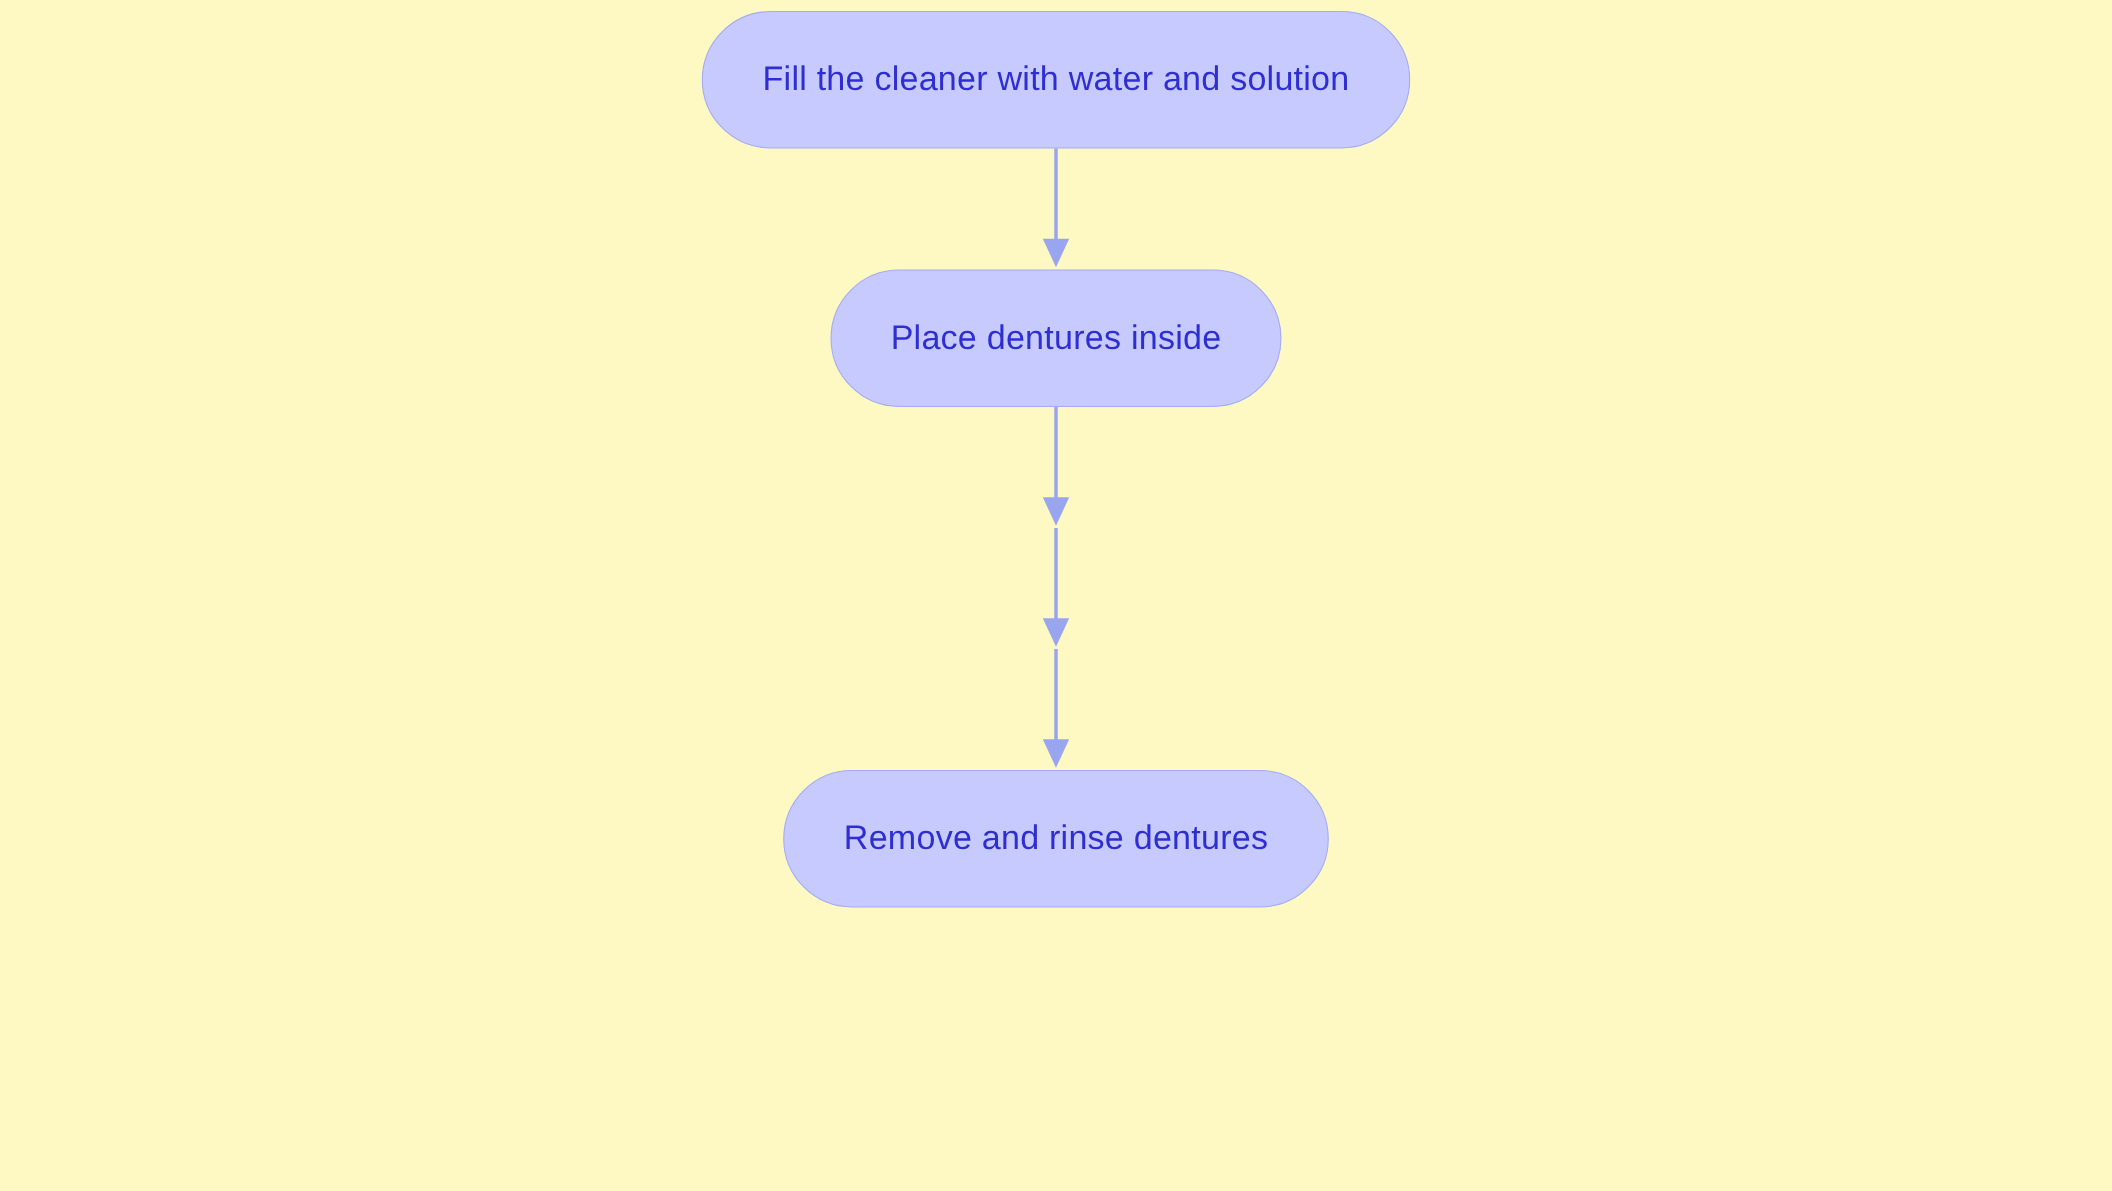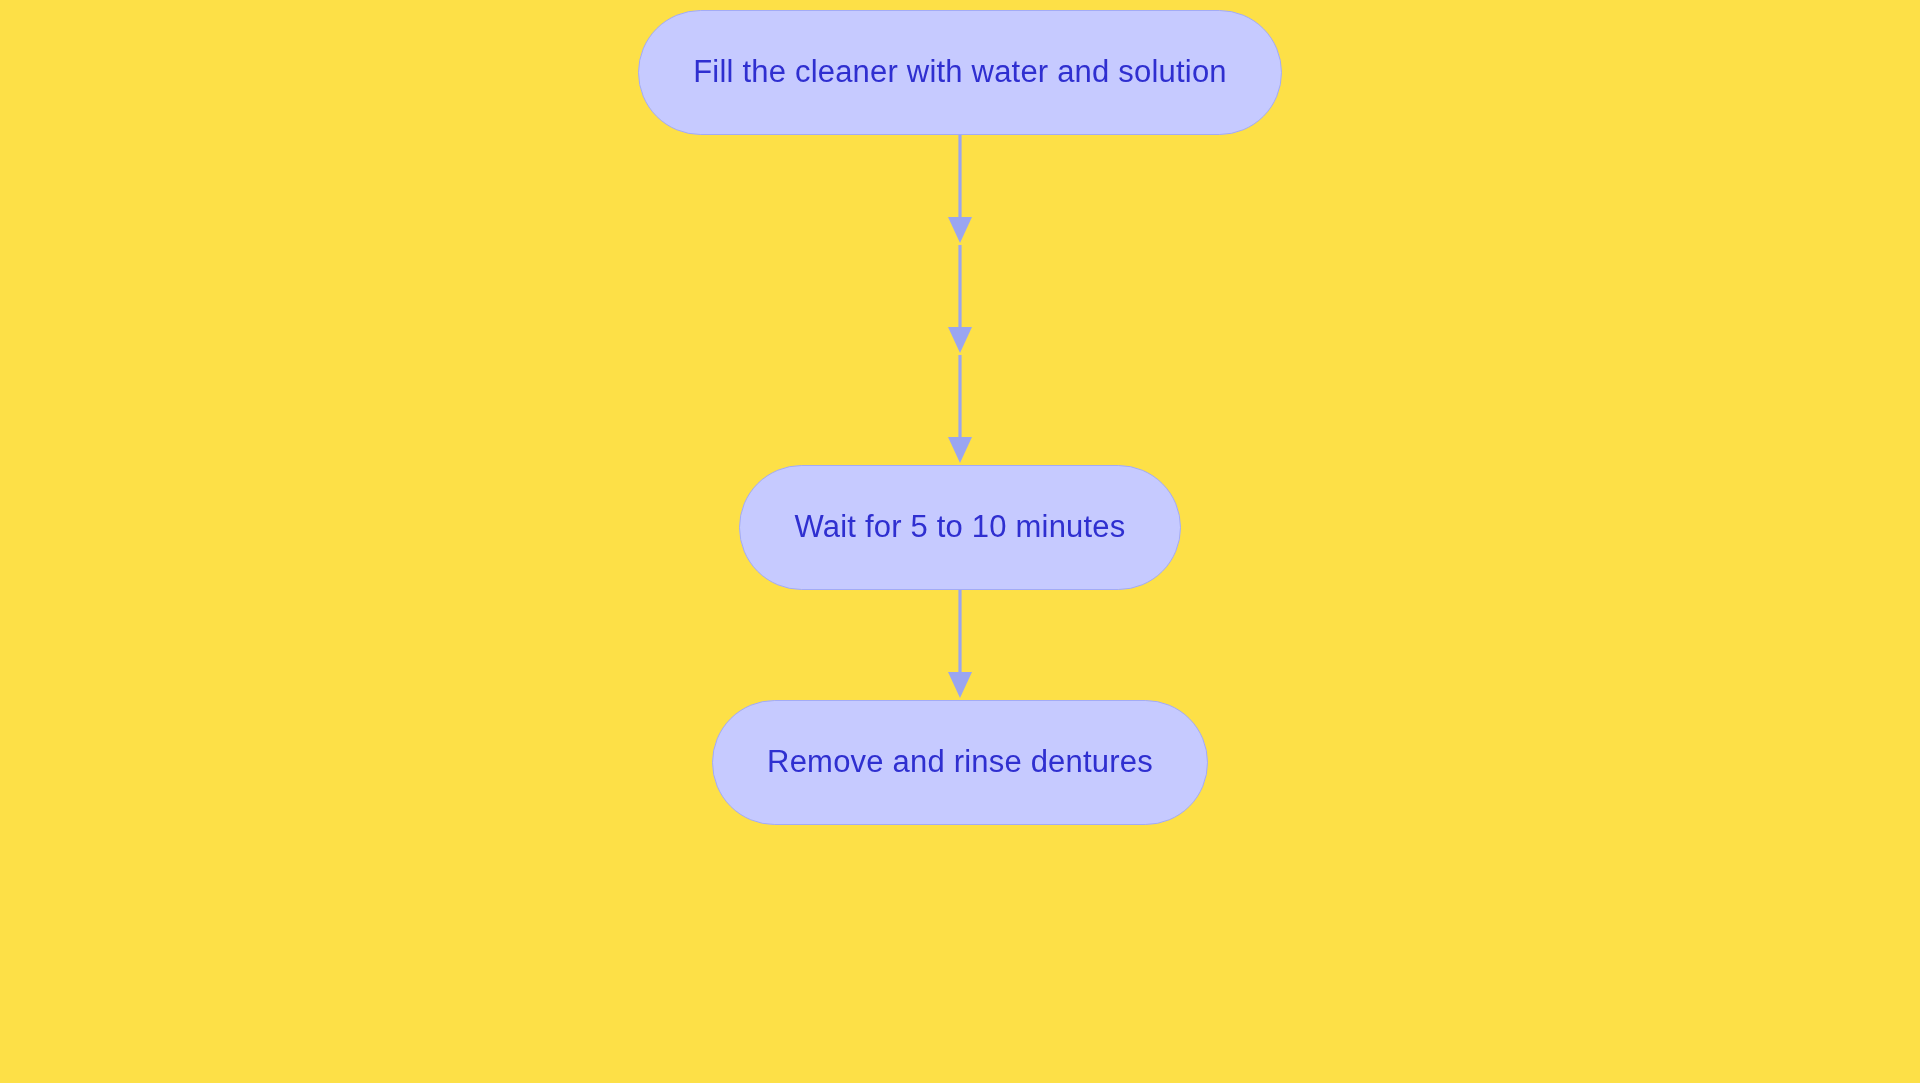--- a/index.html
+++ b/index.html
@@ -12,21 +12,21 @@
     width: 1920px;
     height: 1083px;
     overflow: hidden;
     font-family: "Liberation Sans", "DejaVu Sans", sans-serif;
   }
 
   #flow-canvas {
     position: relative;
     width: 1920px;
     height: 1083px;
-    background: #fde047;
+    background: #fef9c3;
   }
 
   .flow-column {
     position: absolute;
     left: 0;
     top: 0;
     width: 1920px;
     height: 1083px;
     display: flex;
     flex-direction: column;
@@ -86,45 +86,45 @@
       <span class="node-label">Fill the cleaner with water and solution</span>
     </div>
 
     <div class="connector">
       <svg viewBox="0 0 40 110" xmlns="http://www.w3.org/2000/svg">
         <line x1="20" y1="0" x2="20" y2="92" stroke="#9aa5f0" stroke-width="3.2"></line>
         <polygon points="8,82 32,82 20,108" fill="#9aa5f0"></polygon>
       </svg>
     </div>
 
+    <div class="node">
+      <span class="node-label">Place dentures inside</span>
+    </div>
+
+    <div class="connector">
+      <svg viewBox="0 0 40 110" xmlns="http://www.w3.org/2000/svg">
+        <line x1="20" y1="0" x2="20" y2="92" stroke="#9aa5f0" stroke-width="3.2"></line>
+        <polygon points="8,82 32,82 20,108" fill="#9aa5f0"></polygon>
+      </svg>
+    </div>
+
 
     <div class="connector">
       <svg viewBox="0 0 40 110" xmlns="http://www.w3.org/2000/svg">
         <line x1="20" y1="0" x2="20" y2="92" stroke="#9aa5f0" stroke-width="3.2"></line>
         <polygon points="8,82 32,82 20,108" fill="#9aa5f0"></polygon>
       </svg>
     </div>
 
 
     <div class="connector">
       <svg viewBox="0 0 40 110" xmlns="http://www.w3.org/2000/svg">
         <line x1="20" y1="0" x2="20" y2="92" stroke="#9aa5f0" stroke-width="3.2"></line>
         <polygon points="8,82 32,82 20,108" fill="#9aa5f0"></polygon>
       </svg>
     </div>
 
     <div class="node">
-      <span class="node-label">Wait for 5 to 10 minutes</span>
-    </div>
-
-    <div class="connector">
-      <svg viewBox="0 0 40 110" xmlns="http://www.w3.org/2000/svg">
-        <line x1="20" y1="0" x2="20" y2="92" stroke="#9aa5f0" stroke-width="3.2"></line>
-        <polygon points="8,82 32,82 20,108" fill="#9aa5f0"></polygon>
-      </svg>
-    </div>
-
-    <div class="node">
       <span class="node-label">Remove and rinse dentures</span>
     </div>
 
   </div>
 </div>
 
 </body></html>

